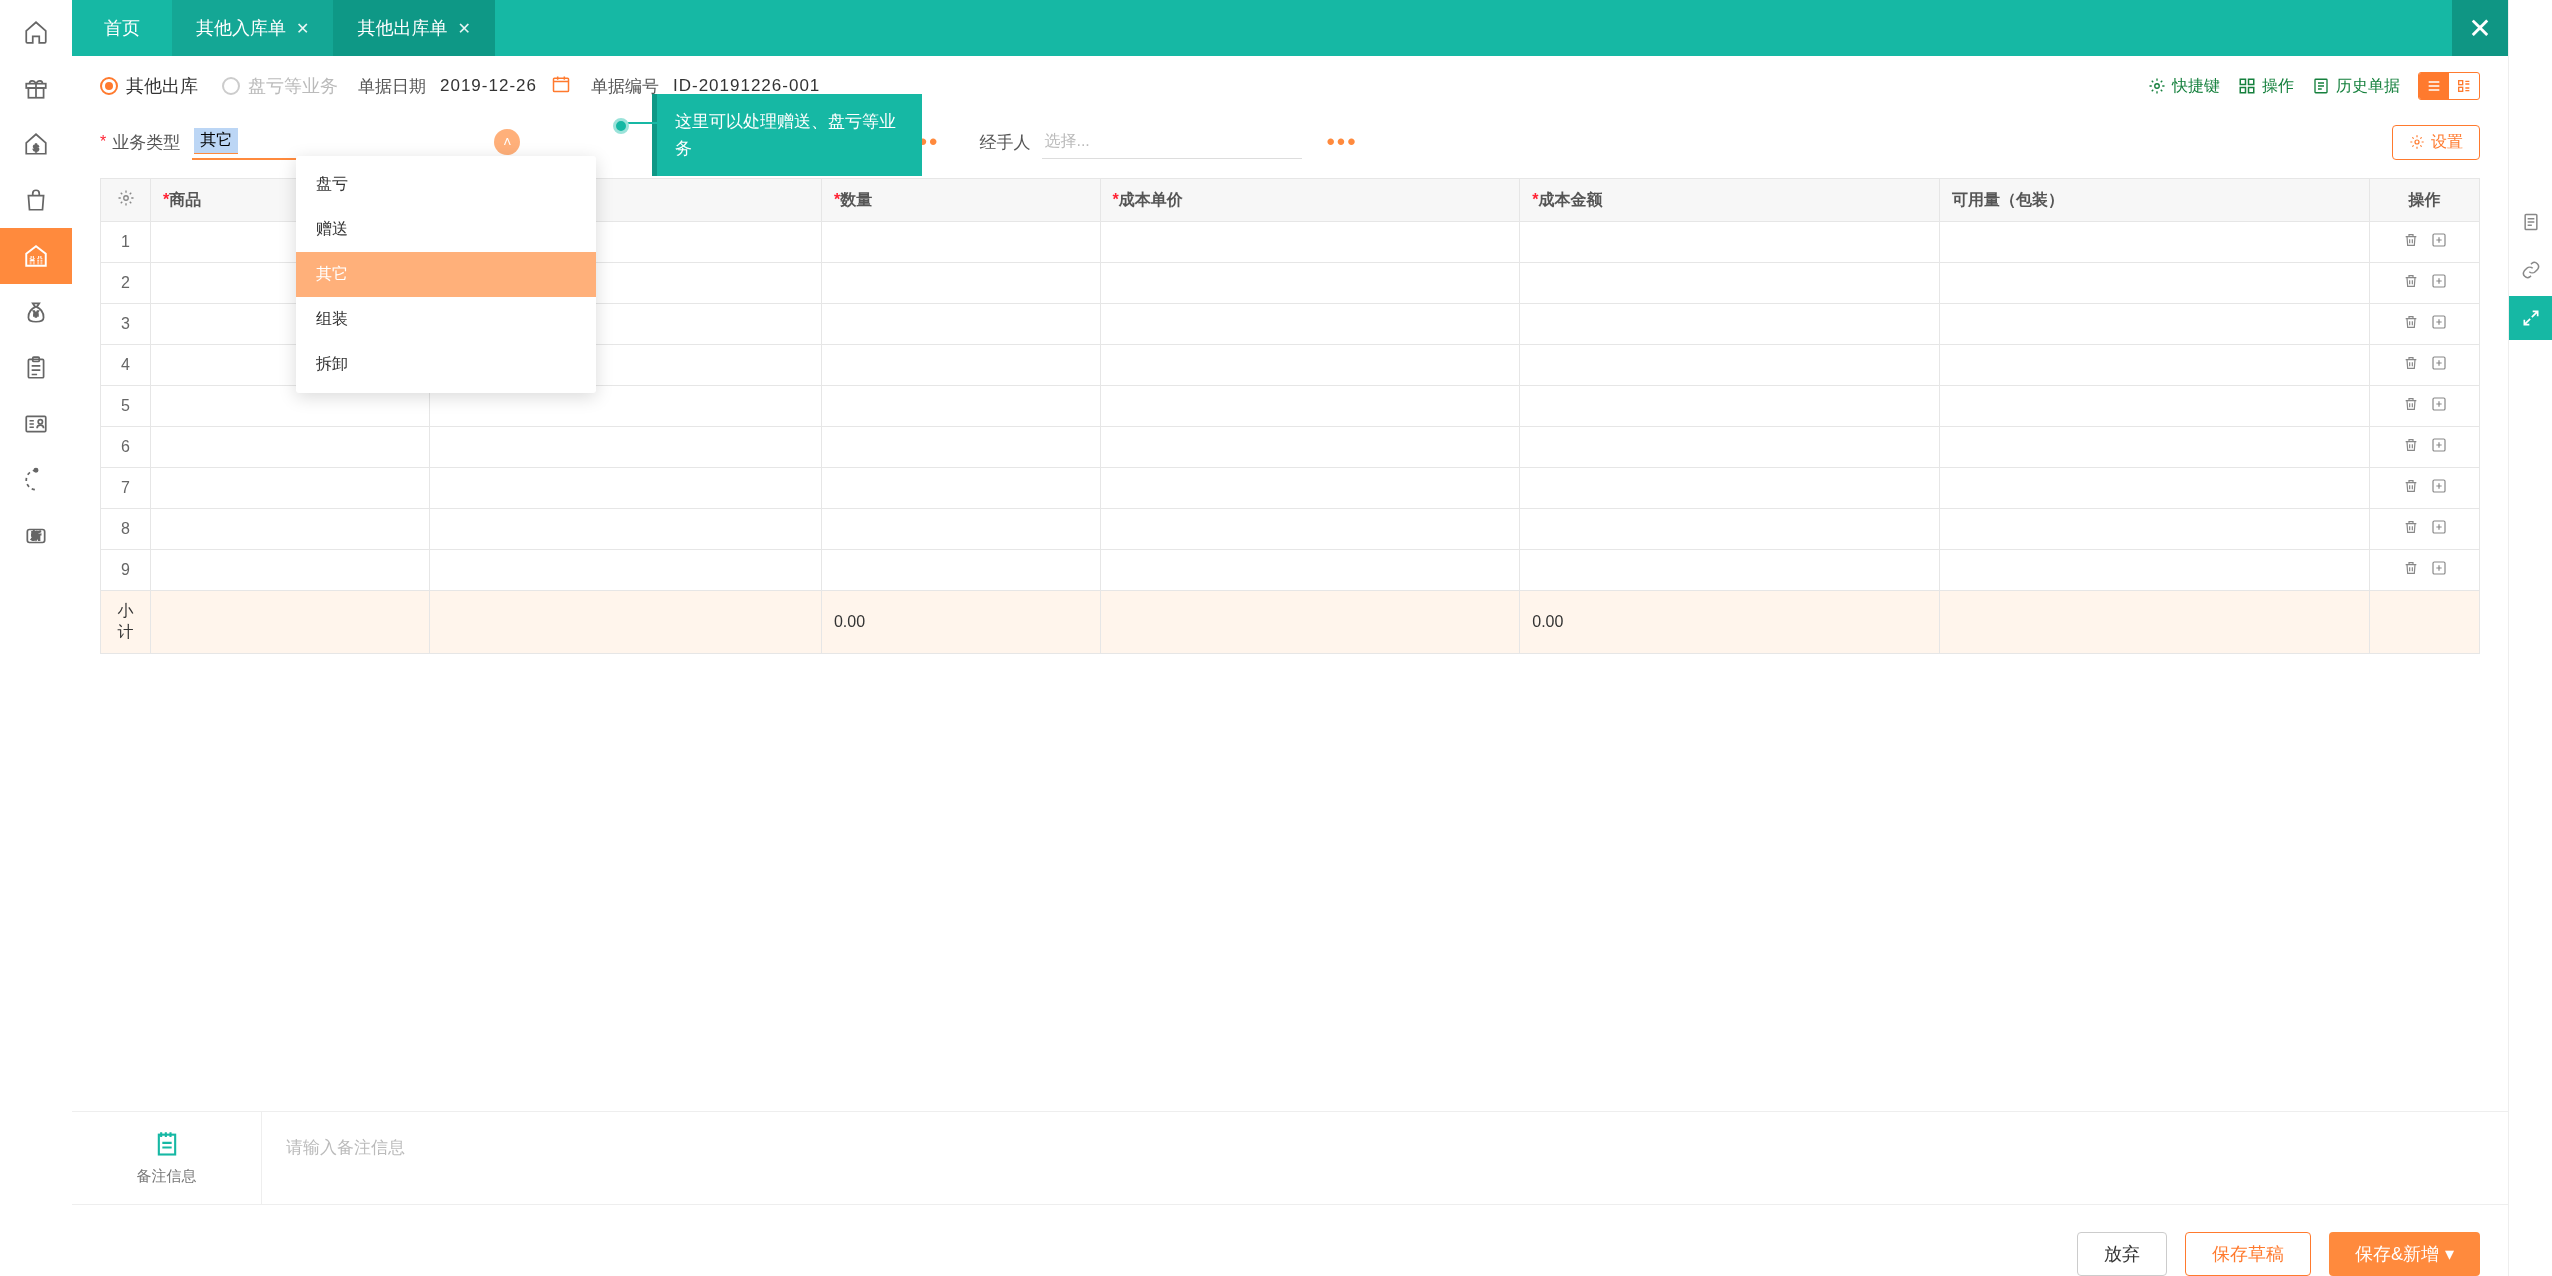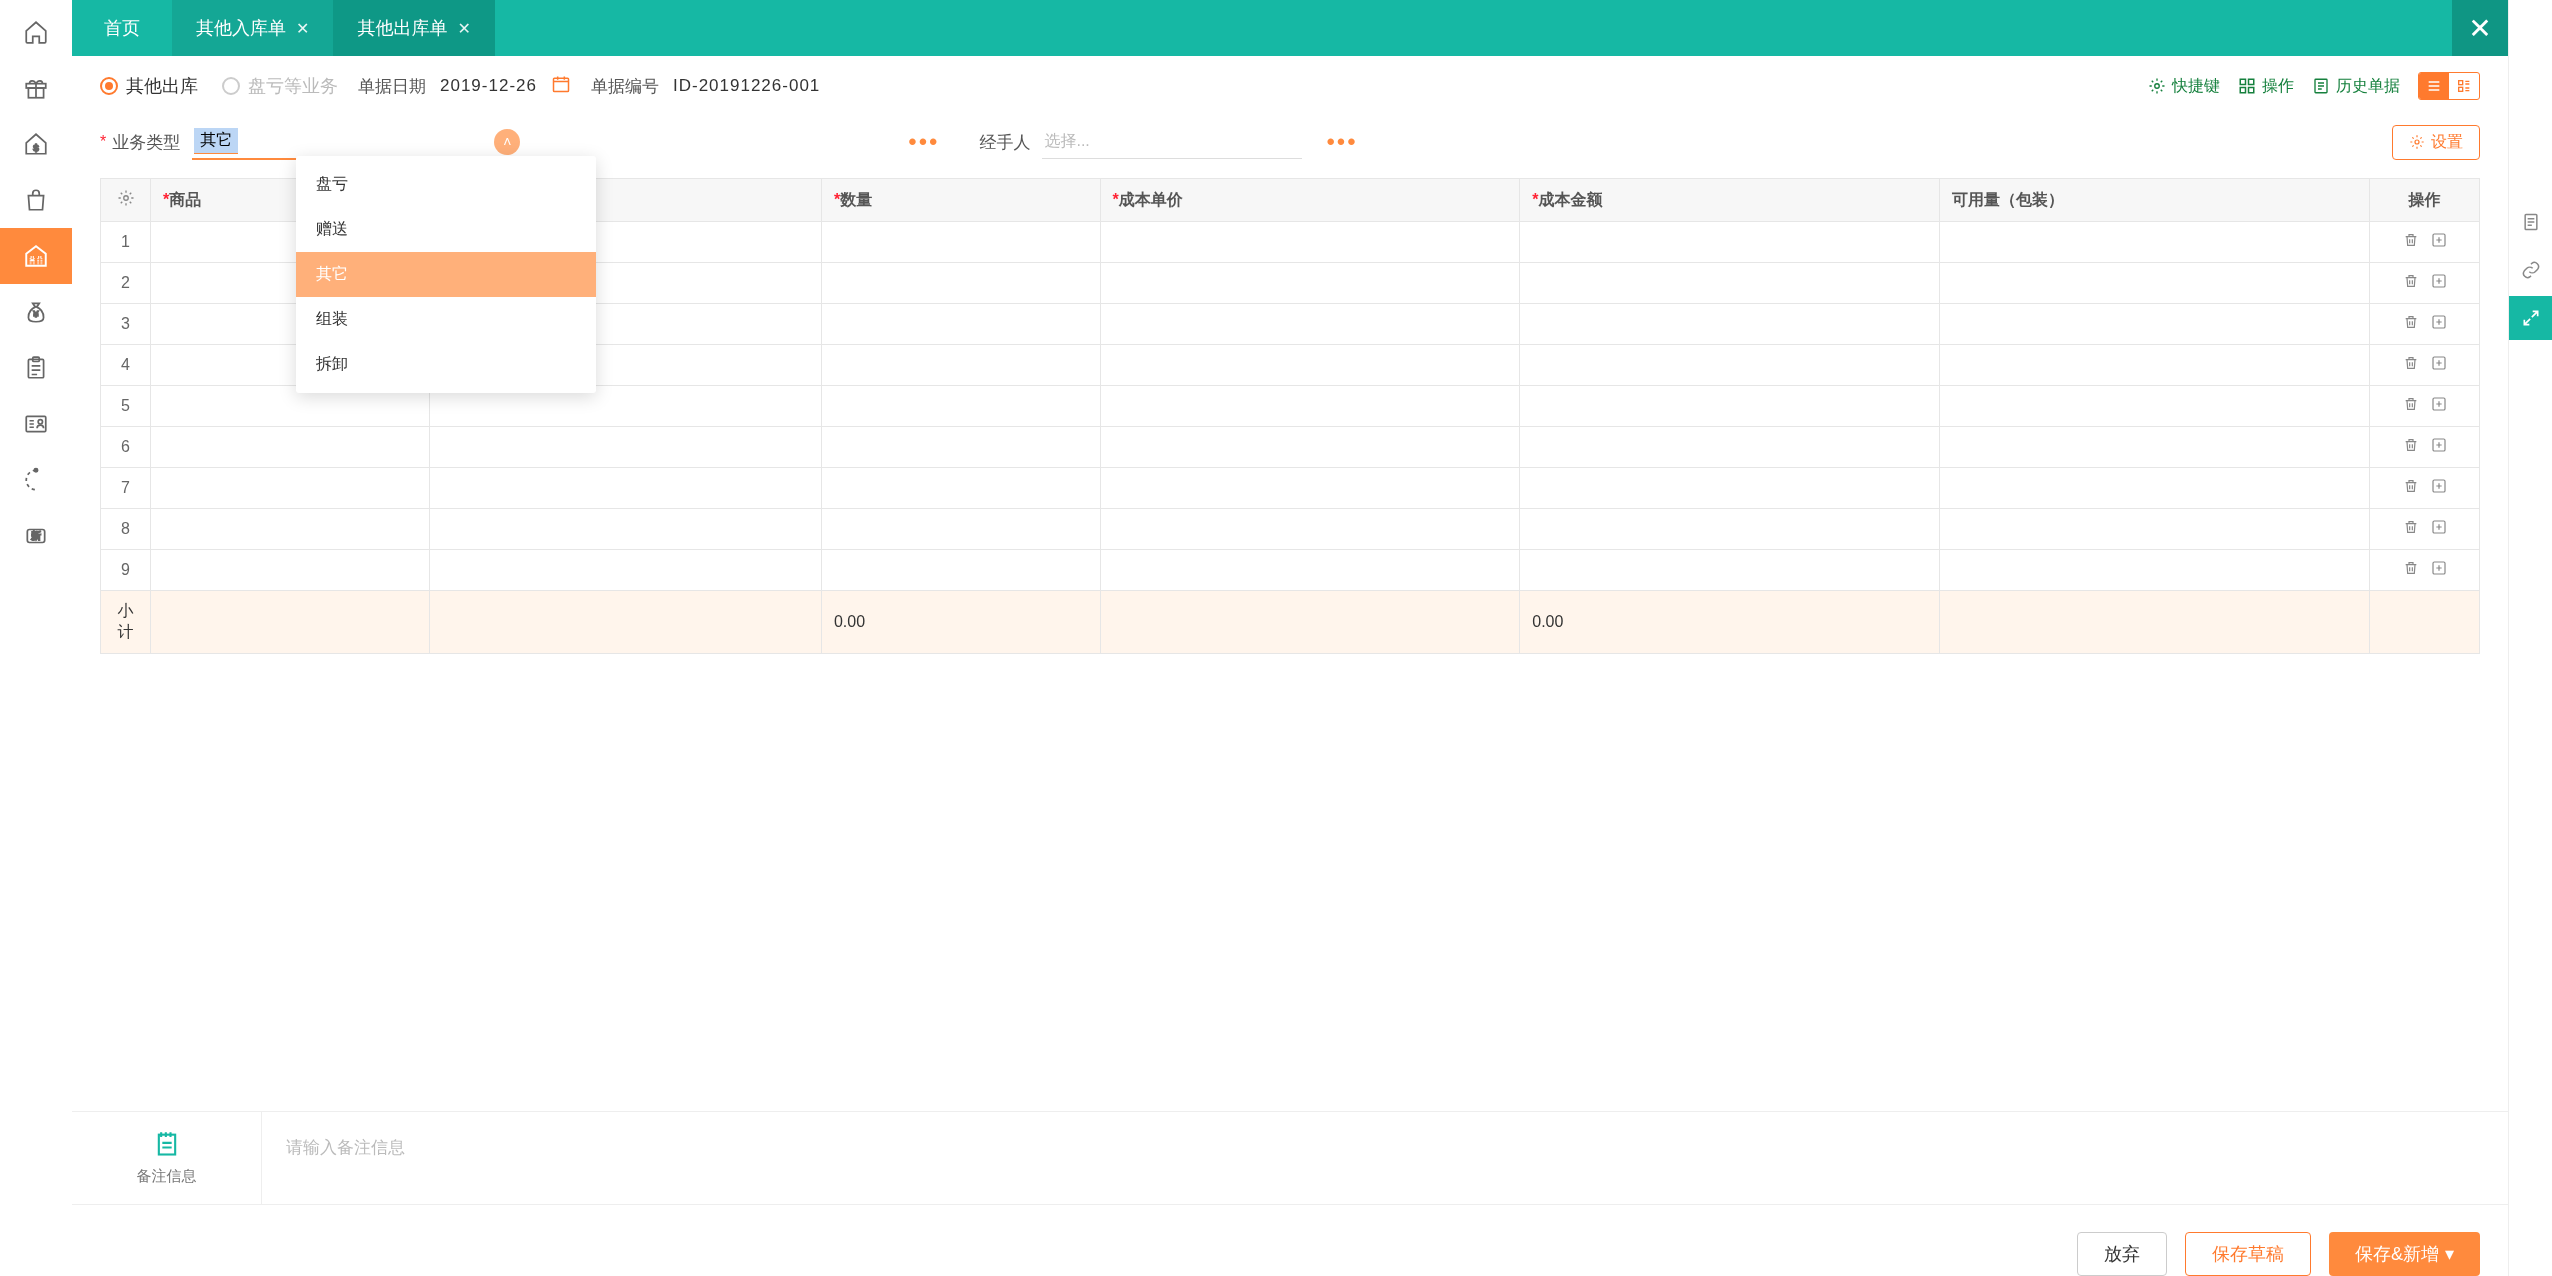--- a/index.html
+++ b/index.html
@@ -239,20 +239,21 @@
         </div>
 
         <div class="dropdown">
           <div class="item">盘亏</div>
           <div class="item">赠送</div>
           <div class="item selected">其它</div>
           <div class="item">组装</div>
           <div class="item">拆卸</div>
         </div>
 
+        <div class="tooltip"><span>这里可以处理赠送、盘亏等业务</span></div>
 
         <div style="flex:0 0 340px"></div>
         <span class="dots">•••</span>
 
         <div class="field" style="margin-left:16px">
           <span class="label">经手人</span>
           <span class="ph">选择...</span>
         </div>
         <span class="dots">•••</span>
 

